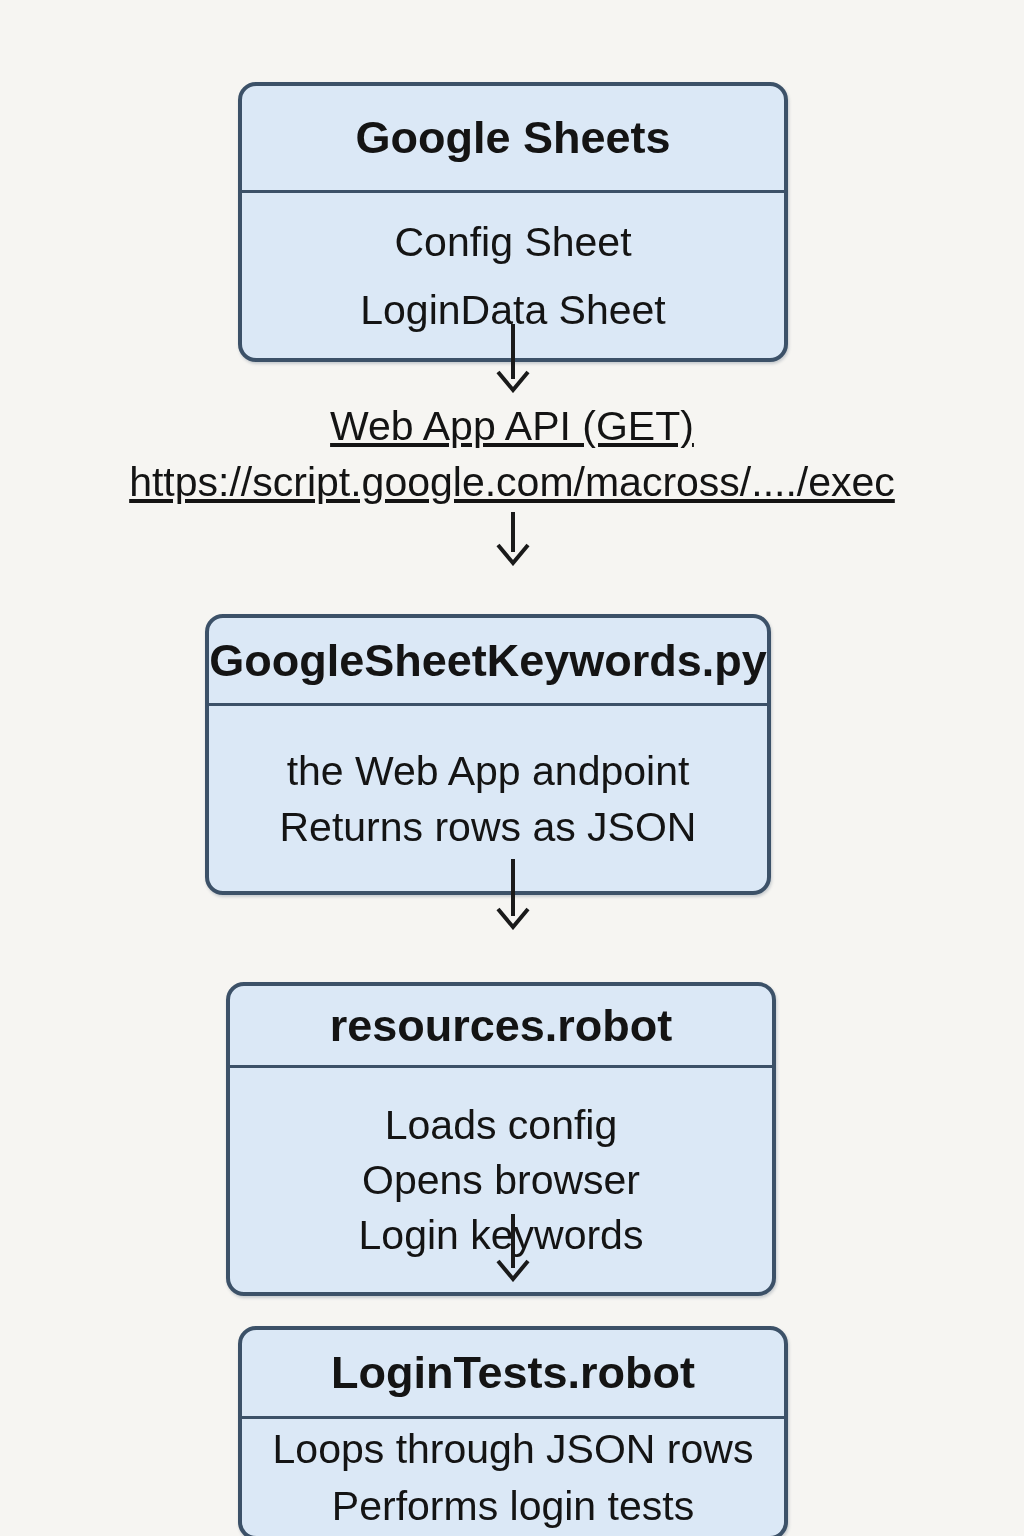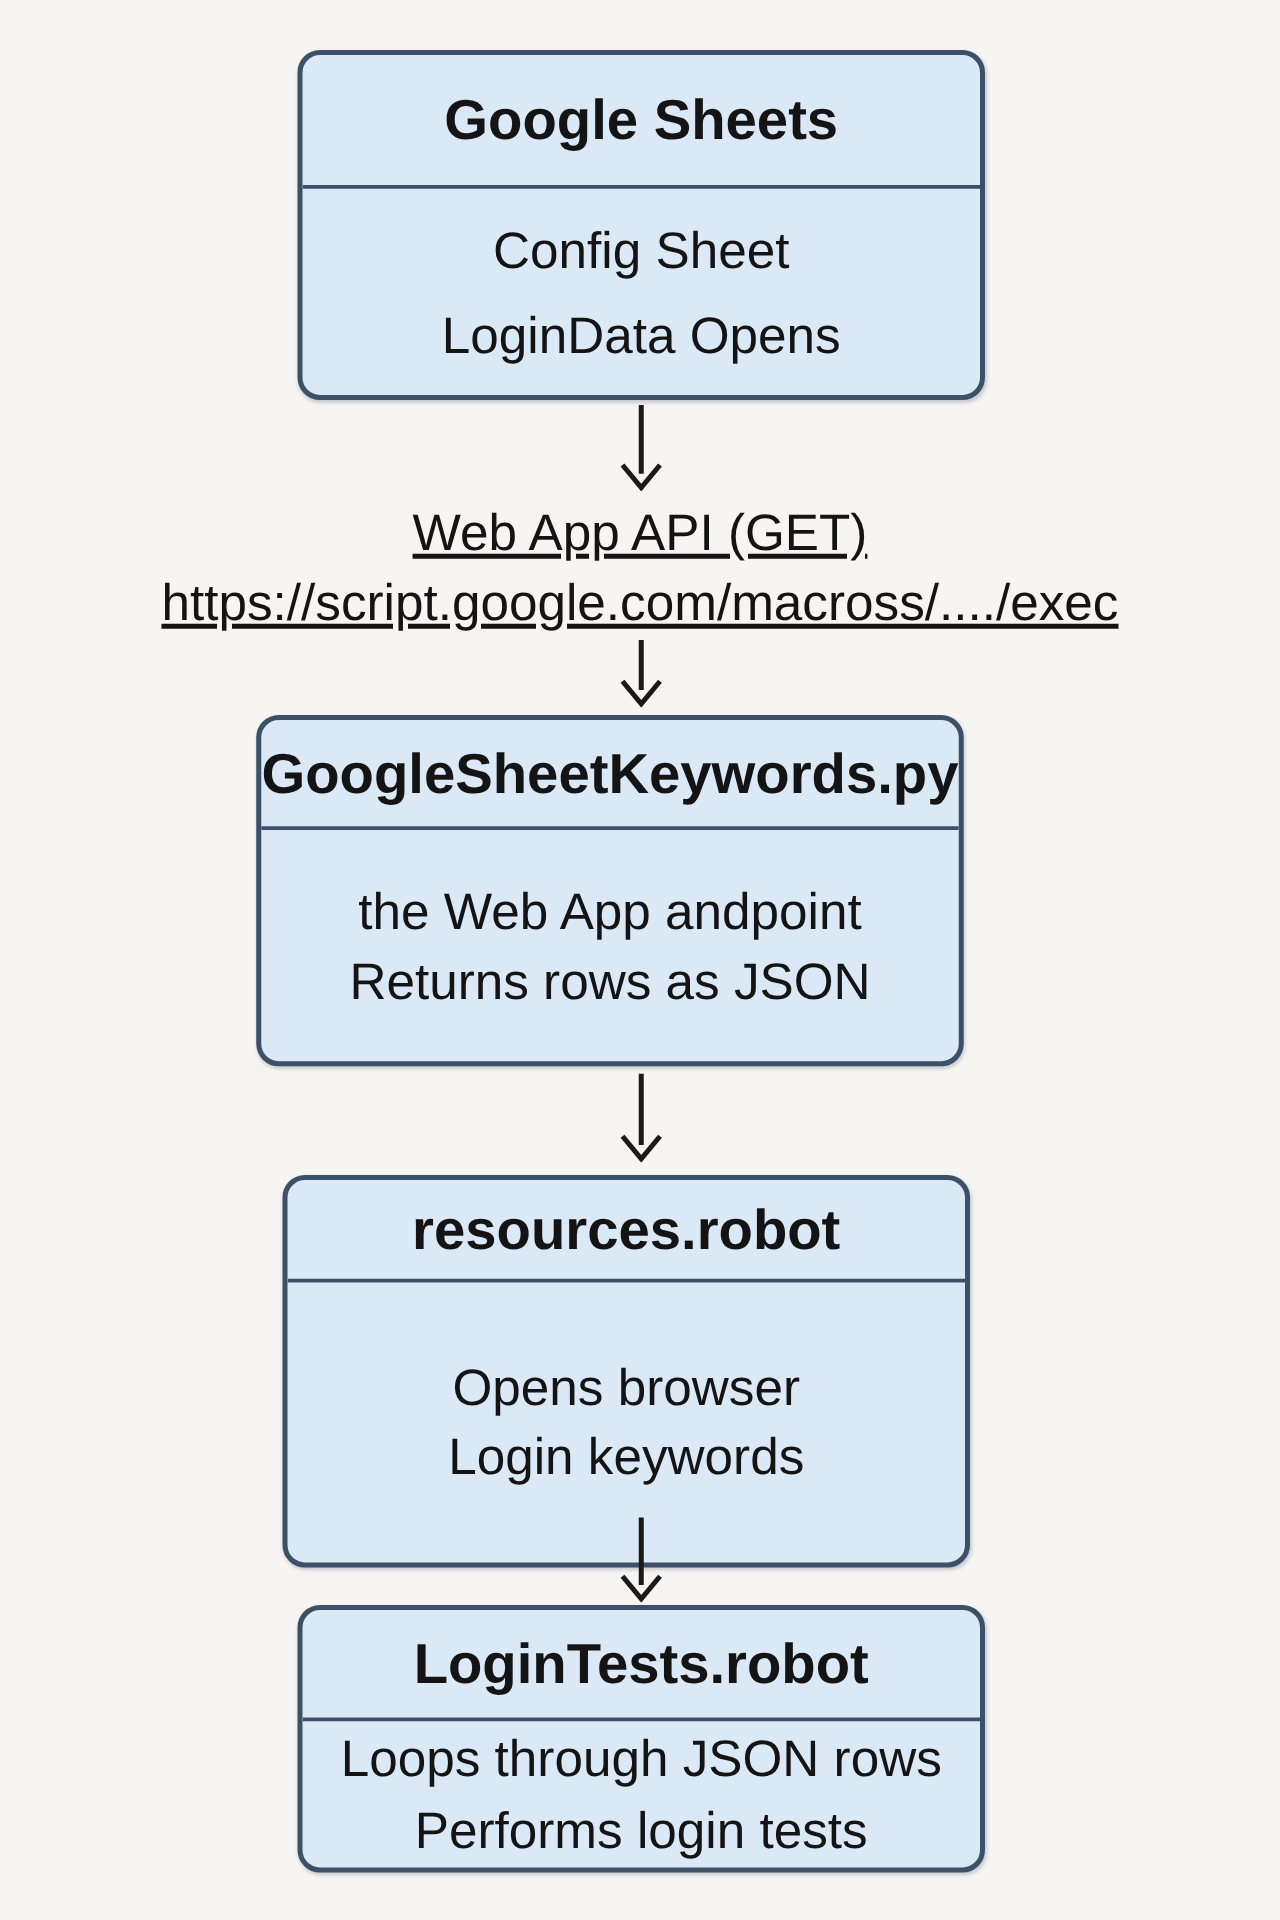--- a/index.html
+++ b/index.html
@@ -22,20 +22,21 @@
   .node {
     position: absolute;
     background: #dbe8f6;
     border: 4px solid #3c5168;
     border-radius: 18px;
     box-sizing: border-box;
     display: flex;
     flex-direction: column;
     box-shadow: 1px 2px 3px rgba(60, 81, 104, 0.25);
     overflow: hidden;
+    margin-top: 42px;
   }
   .node-title {
     border-bottom: 3px solid #3c5168;
     display: flex;
     align-items: center;
     justify-content: center;
     font-weight: 700;
     font-size: 45px;
     letter-spacing: 0px;
     flex: 0 0 auto;
@@ -98,21 +99,21 @@
 </style>
 </head>
 <body>
 
 <div class="canvas">
 
   <section class="node node-1">
     <div class="node-title">Google Sheets</div>
     <div class="node-body">
       <div class="line">Config Sheet</div>
-      <div class="line">LoginData Opens</div>
+      <div class="line">LoginData Sheet</div>
     </div>
   </section>
 
   <div class="arrow arrow-a">
     <svg viewBox="0 0 44 71" xmlns="http://www.w3.org/2000/svg">
       <line x1="22" y1="2" x2="22" y2="57" stroke="currentColor" stroke-width="4"></line>
       <polyline points="7,50 22,68 37,50" fill="none" stroke="currentColor" stroke-width="4"></polyline>
     </svg>
   </div>
 
@@ -139,20 +140,21 @@
   <div class="arrow arrow-c">
     <svg viewBox="0 0 44 73" xmlns="http://www.w3.org/2000/svg">
       <line x1="22" y1="2" x2="22" y2="59" stroke="currentColor" stroke-width="4"></line>
       <polyline points="7,52 22,70 37,52" fill="none" stroke="currentColor" stroke-width="4"></polyline>
     </svg>
   </div>
 
   <section class="node node-3">
     <div class="node-title">resources.robot</div>
     <div class="node-body">
+      <div class="line">Loads config</div>
       <div class="line">Opens browser</div>
       <div class="line">Login keywords</div>
     </div>
   </section>
 
   <div class="arrow arrow-d">
     <svg viewBox="0 0 44 70" xmlns="http://www.w3.org/2000/svg">
       <line x1="22" y1="2" x2="22" y2="56" stroke="currentColor" stroke-width="4"></line>
       <polyline points="7,49 22,67 37,49" fill="none" stroke="currentColor" stroke-width="4"></polyline>
     </svg>

